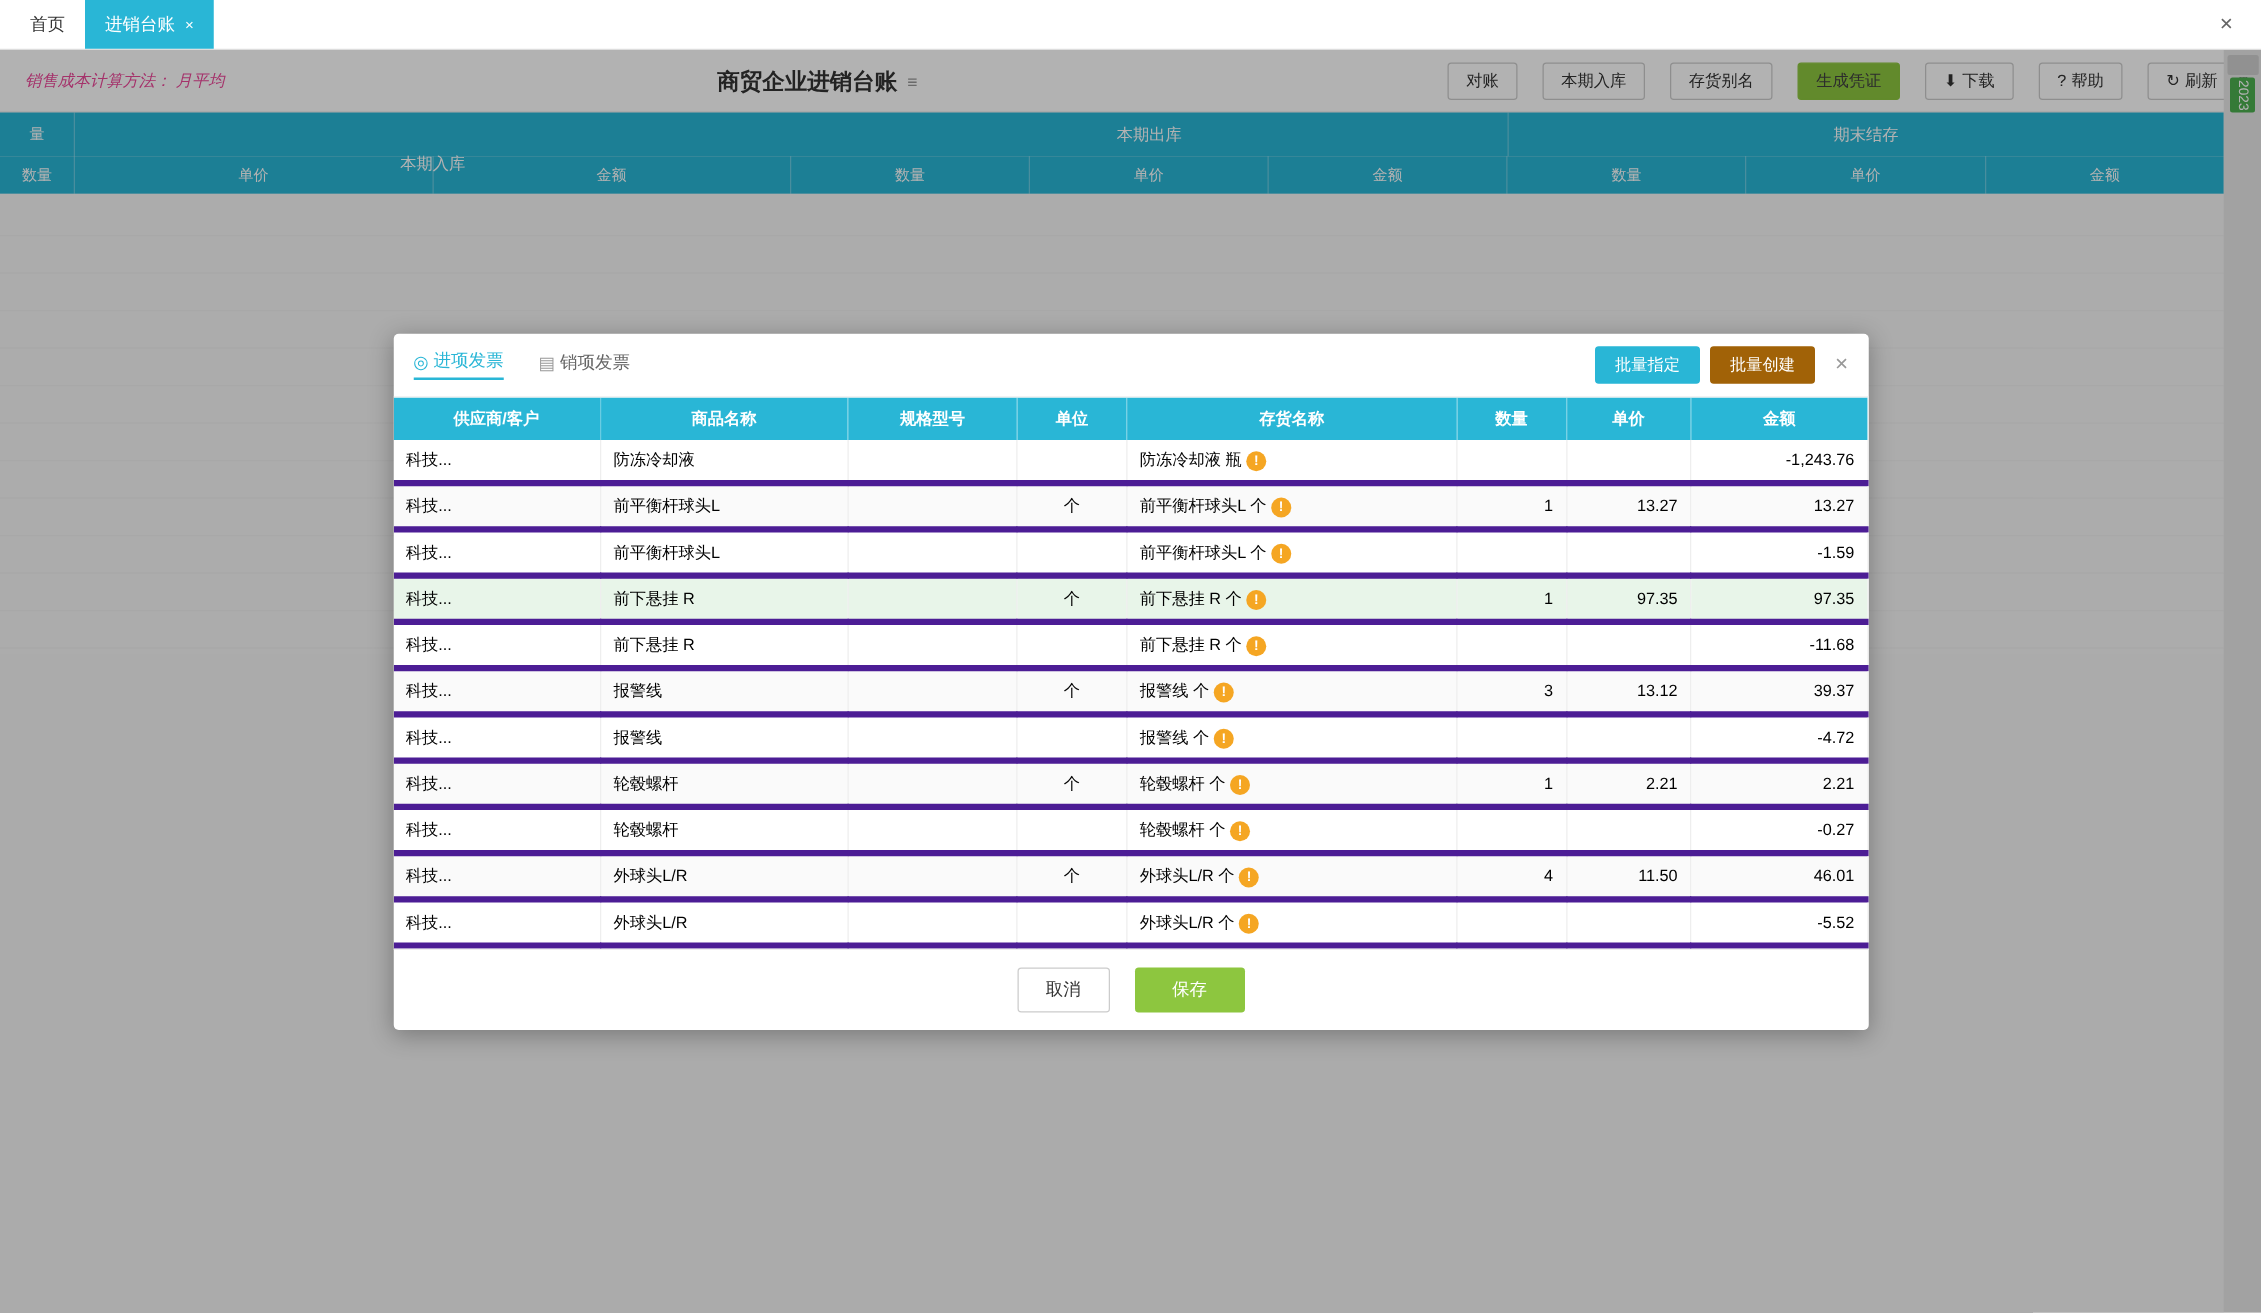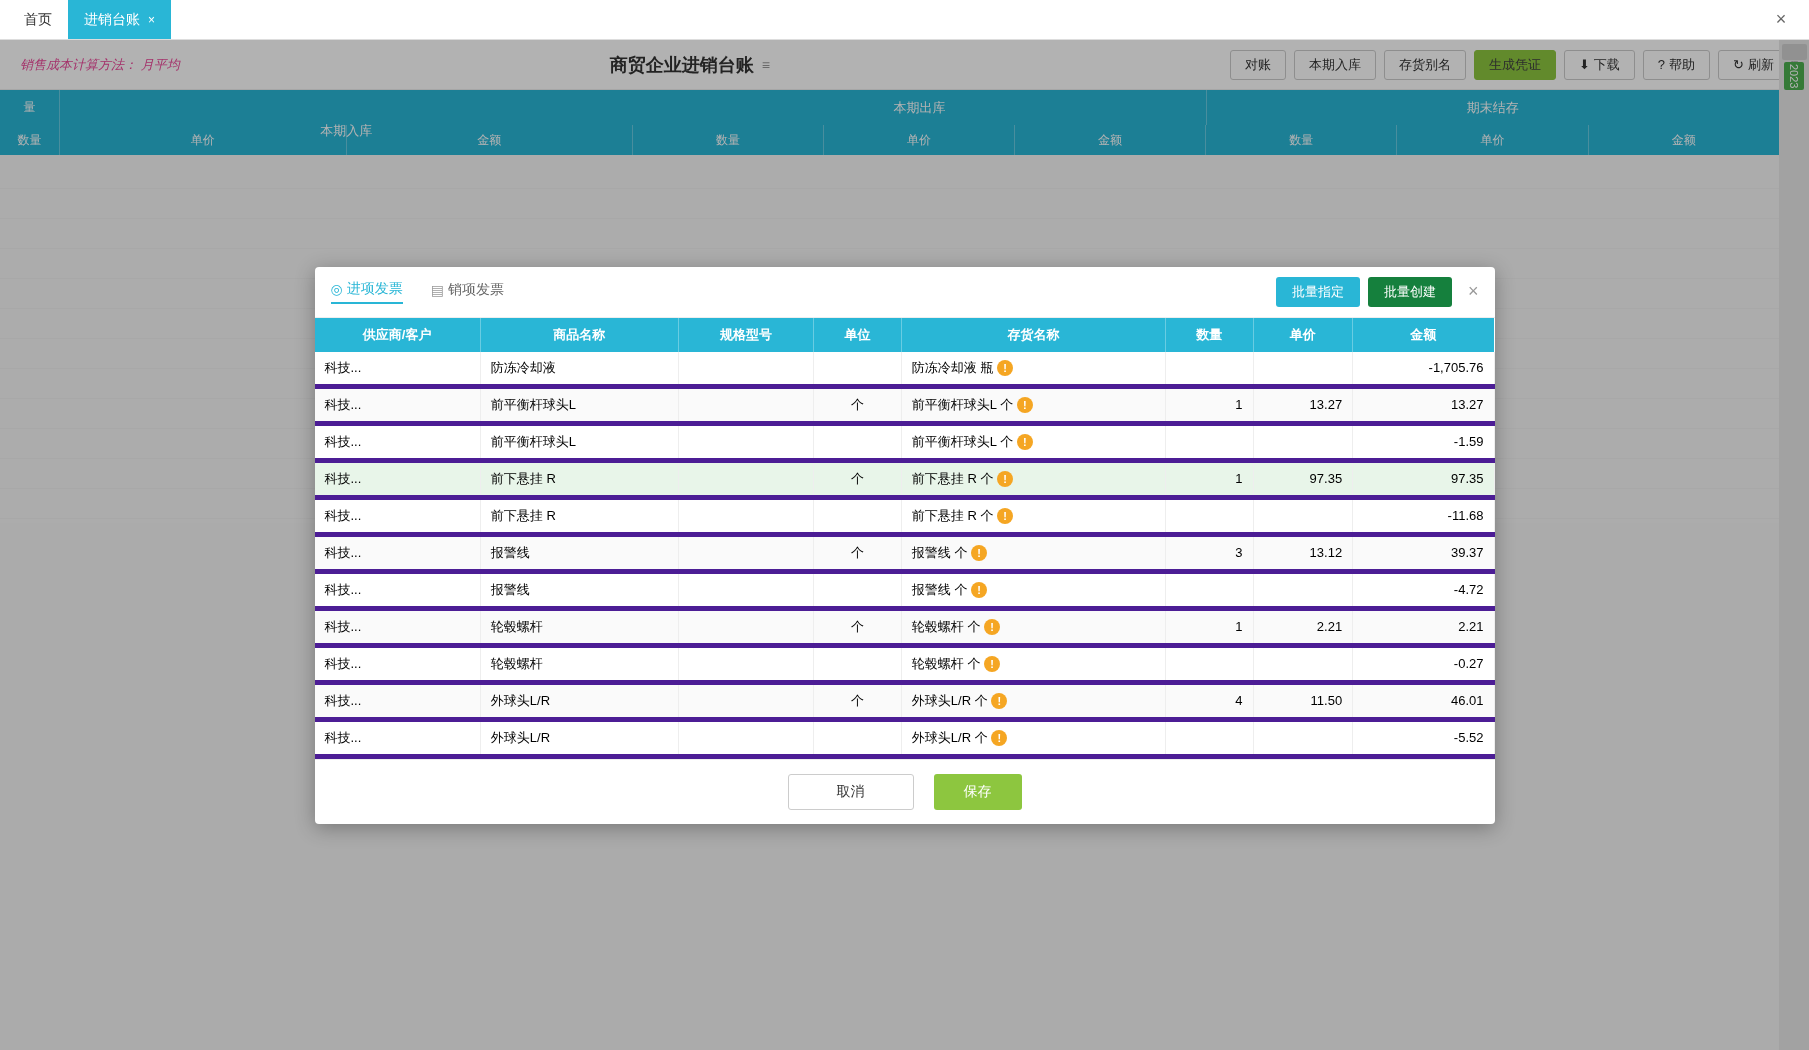--- a/index.html
+++ b/index.html
@@ -12,58 +12,58 @@
     .top-bar-tab .close-x { cursor: pointer; font-size: 12px; }
     .top-bar-close { margin-left: auto; width: 40px; height: 40px; display: flex; align-items: center; justify-content: center; font-size: 18px; cursor: pointer; color: #666; }
 
     
     .main-page { background: #f5f5f5; height: calc(1050px - 40px); position: relative; }
 
     
     .page-header { background: #fff; padding: 0 20px; height: 50px; display: flex; align-items: center; justify-content: space-between; border-bottom: 1px solid #eee; }
     .header-left { font-size: 13px; color: #ec4899; font-style: italic; }
     .header-center { font-size: 18px; font-weight: bold; color: #333; display: flex; align-items: center; gap: 8px; }
-    .header-right { display: flex; gap: 8px; align-items: flex-start; padding-left: 30px; }
+    .header-right { display: flex; gap: 20px; align-items: flex-start; padding-left: 30px; }
     .btn { padding: 5px 14px; border-radius: 3px; border: 1px solid #ccc; background: #fff; cursor: pointer; font-size: 13px; color: #333; }
     .btn-primary { background: #8dc63f; color: #404040; border-color: #8dc63f; }
     .btn-outline { background: #fff; color: #333; border-color: #ccc; }
     .btn-icon { display: flex; align-items: center; gap: 4px; }
 
     
     .right-sidebar { position: absolute; right: 0; top: 0; width: 30px; background: #e8e8e8; height: 100%; display: flex; flex-direction: column; align-items: center; padding: 4px 0; gap: 2px; }
     .sidebar-label { writing-mode: vertical-rl; font-size: 12px; color: #666; padding: 8px 4px; cursor: pointer; background: #d0d0d0; border-radius: 2px; }
     .year-badge { background: #4caf50; color: #fff; font-size: 11px; padding: 2px 4px; border-radius: 2px; writing-mode: vertical-rl; cursor: pointer; }
 
     
     .modal-overlay { position: absolute; top: 0; left: 0; width: 100%; height: 100%; background: rgba(0,0,0,0.3); display: flex; align-items: center; justify-content: center; z-index: 100; }
     .modal { background: #fff; border-radius: 4px; width: 1180px; max-height: 560px; display: flex; flex-direction: column; box-shadow: 0 4px 20px rgba(0,0,0,0.3); }
     .modal-header { display: flex; align-items: center; padding: 10px 16px; border-bottom: 1px solid #eee; gap: 8px; }
     .tab-active { color: #29b6d6; border-bottom: 2px solid #29b6d6; padding-bottom: 4px; cursor: pointer; display: flex; align-items: center; gap: 4px; font-size: 14px; }
     .tab-inactive { color: #666; padding-bottom: 4px; cursor: pointer; display: flex; align-items: center; gap: 4px; font-size: 14px; }
     .modal-header-right { margin-left: auto; display: flex; gap: 8px; }
     .btn-batch { background: #29b6d6; color: #fff; border: none; border-radius: 3px; padding: 6px 16px; cursor: pointer; font-size: 13px; }
-    .btn-batch-green { background: #15803d; color: #fff; border: none; border-radius: 3px; padding: 6px 16px; cursor: pointer; font-size: 13px; }
+    .btn-batch-green { background: #a16207; color: #fff; border: none; border-radius: 3px; padding: 6px 16px; cursor: pointer; font-size: 13px; }
     .modal-close { margin-left: 8px; cursor: pointer; font-size: 18px; color: #999; background: none; border: none; }
 
     
     .modal-table { flex: 1; overflow-y: auto; overflow-x: hidden; }
     .modal-table table { width: 100%; border-collapse: collapse; }
     .modal-table thead th { background: #29b6d6; color: #fff; padding: 8px 10px; font-size: 13px; border-right: 1px solid rgba(255,255,255,0.3); text-align: center; white-space: nowrap; }
     .modal-table tbody tr { border-bottom: 5px solid #4c1d95; }
     .modal-table tbody tr:nth-child(odd) { background: #fff; }
     .modal-table tbody tr:nth-child(even) { background: #fafafa; }
     .modal-table tbody tr.highlighted { background: #e8f5e9; }
     .modal-table tbody td { padding: 7px 10px; font-size: 13px; border-right: 1px solid #eee; text-align: center; white-space: nowrap; }
     .modal-table tbody td.left { text-align: left; }
     .modal-table tbody td.right { text-align: right; }
     .warn-icon { display: inline-block; width: 16px; height: 16px; background: #f5a623; border-radius: 50%; color: #fff; font-size: 11px; font-weight: bold; line-height: 16px; text-align: center; }
 
     
     .modal-footer { padding: 14px; border-top: 1px solid #eee; display: flex; justify-content: center; gap: 20px; }
-    .btn-cancel { background: #fff; color: #333; border: 1px solid #ccc; border-radius: 3px; padding: 8px 48px; font-size: 14px; cursor: pointer; }
+    .btn-cancel { background: #fff; color: #333; border: 1px solid #ccc; border-radius: 3px; padding: 8px 22px; font-size: 14px; cursor: pointer; }
     .btn-save { background: #8dc63f; color: #fff; border: none; border-radius: 3px; padding: 4px 30px; font-size: 14px; cursor: pointer; }
 
     
     .modal-table::-webkit-scrollbar { width: 6px; }
     .modal-table::-webkit-scrollbar-track { background: #f0f0f0; }
     .modal-table::-webkit-scrollbar-thumb { background: #ccc; border-radius: 3px; }
   </style>
 </head>
 <body>
 
@@ -188,21 +188,21 @@
           </thead>
           <tbody id="modal-tbody">
           <tr>
                 <td class="left">科技...</td>
                 <td class="left">防冻冷却液</td>
                 <td></td>
                 <td></td>
                 <td class="left">防冻冷却液 瓶 <span class="warn-icon">!</span></td>
                 <td class="right"></td>
                 <td class="right"></td>
-                <td class="right">-1,705.76</td>
+                <td class="right">-1,243.76</td>
               </tr>
               <tr>
                 <td class="left">科技...</td>
                 <td class="left">前平衡杆球头L</td>
                 <td></td>
                 <td>个</td>
                 <td class="left">前平衡杆球头L 个 <span class="warn-icon">!</span></td>
                 <td class="right">1</td>
                 <td class="right">13.27</td>
                 <td class="right">13.27</td>

